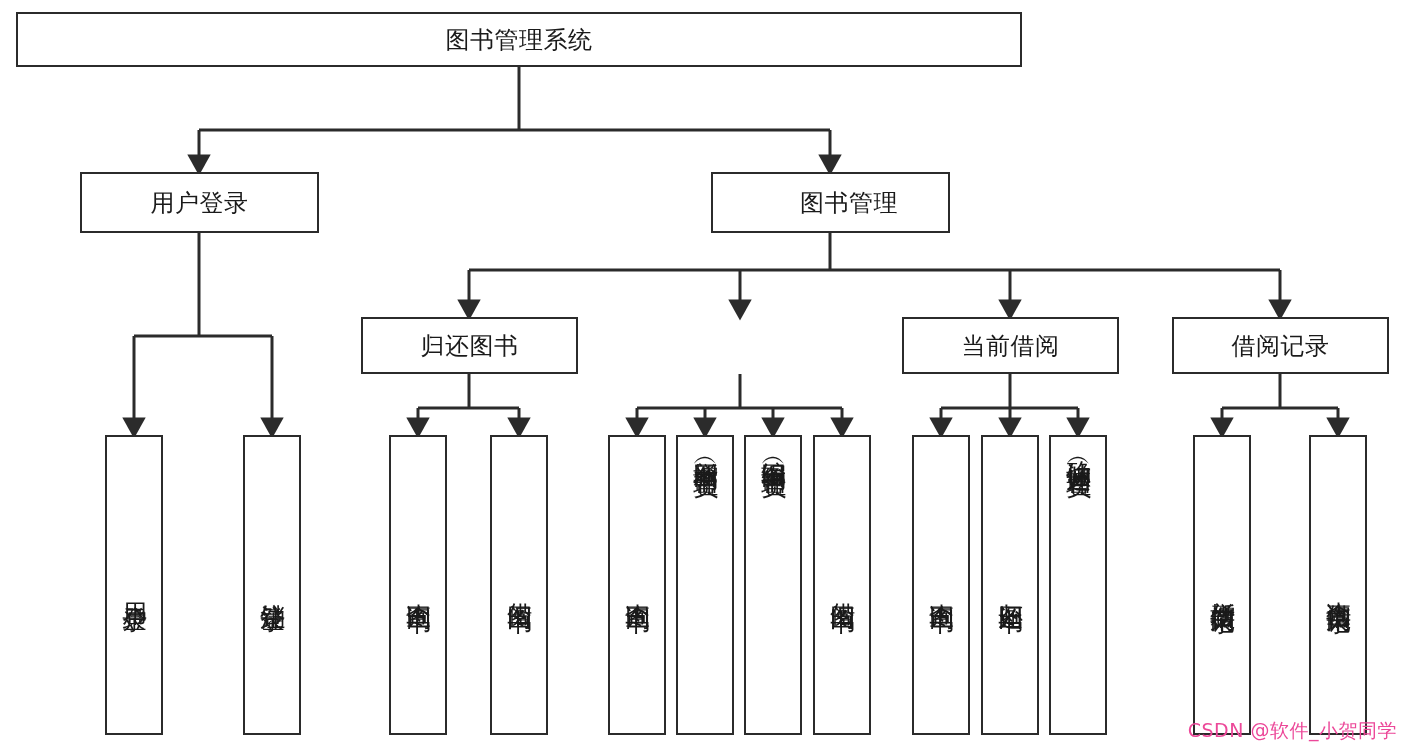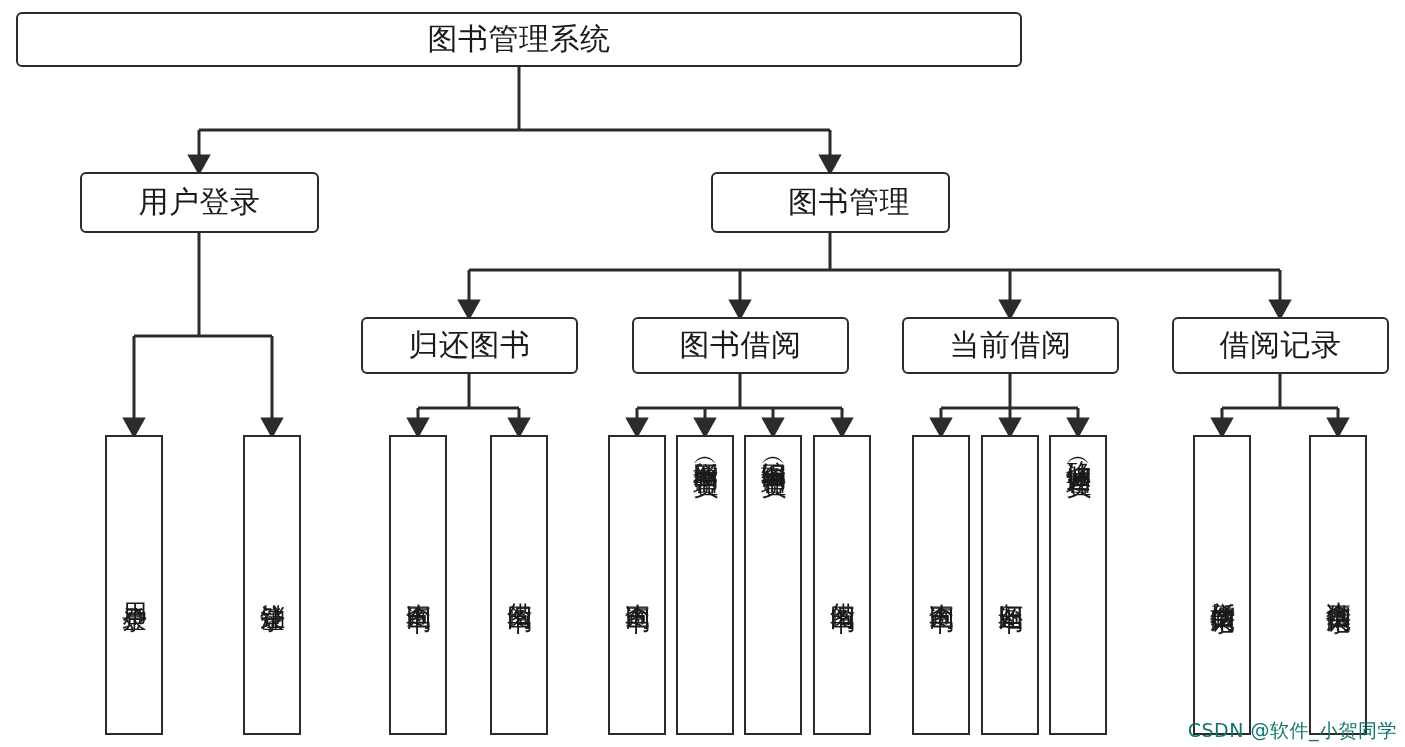--- a/index.html
+++ b/index.html
@@ -29,23 +29,22 @@
     position: absolute;
     box-sizing: border-box;
     background: #ffffff;
     border: 2px solid #2b2b2b;
     display: flex;
     align-items: center;
     justify-content: center;
     color: #1a1a1a;
   }
   .node.horiz {
-    font-size: 30px;
+    font-size: 24px;
     letter-spacing: 0.5px;
-    border-radius: 6px;
   }
   .node.vert {
     align-items: flex-start;
     justify-content: center;
     padding-top: 4px;
   }
   .vert-text {
     writing-mode: vertical-rl;
     text-orientation: upright;
     font-size: 25px;
@@ -61,21 +60,21 @@
     justify-content: center;
   }
   .vlabel-wrap.top {
     align-items: flex-start;
   }
   .watermark {
     position: absolute;
     right: 8px;
     bottom: 3px;
     font-size: 19px;
-    color: #0f766e;
+    color: #ec4899;
     letter-spacing: 0.5px;
     white-space: nowrap;
     margin-left: 24px;
   }
 </style>
 </head>
 <body>
 
 <div id="canvas">
 
@@ -138,23 +137,20 @@
   </div>
 
   <div class="node horiz" style="left:711px; top:172px; width:239px; height:61px;padding-left:37px;">
     <span>图书管理</span>
   </div>
 
   <div class="node horiz" style="left:361px; top:317px; width:217px; height:57px;">
     <span>归还图书</span>
   </div>
 
-  <div class="node horiz" style="left:632px; top:317px; width:217px; height:57px;">
-    <span>图书借阅</span>
-  </div>
 
   <div class="node horiz" style="left:902px; top:317px; width:217px; height:57px;align-items:center;">
     <span>当前借阅</span>
   </div>
 
   <div class="node horiz" style="left:1172px; top:317px; width:217px; height:57px;">
     <span>借阅记录</span>
   </div>
 
   <div class="node vert" style="left:105px; top:435px; width:58px; height:300px;">

